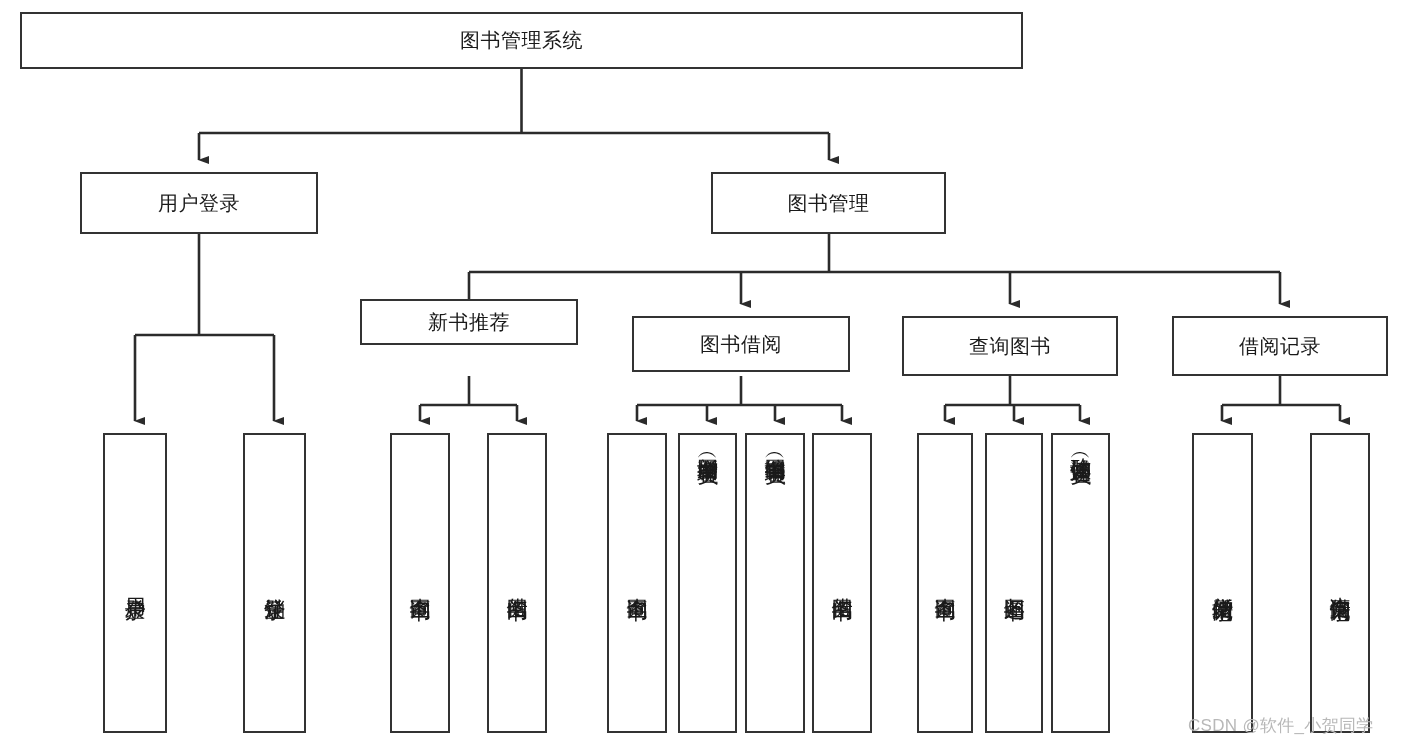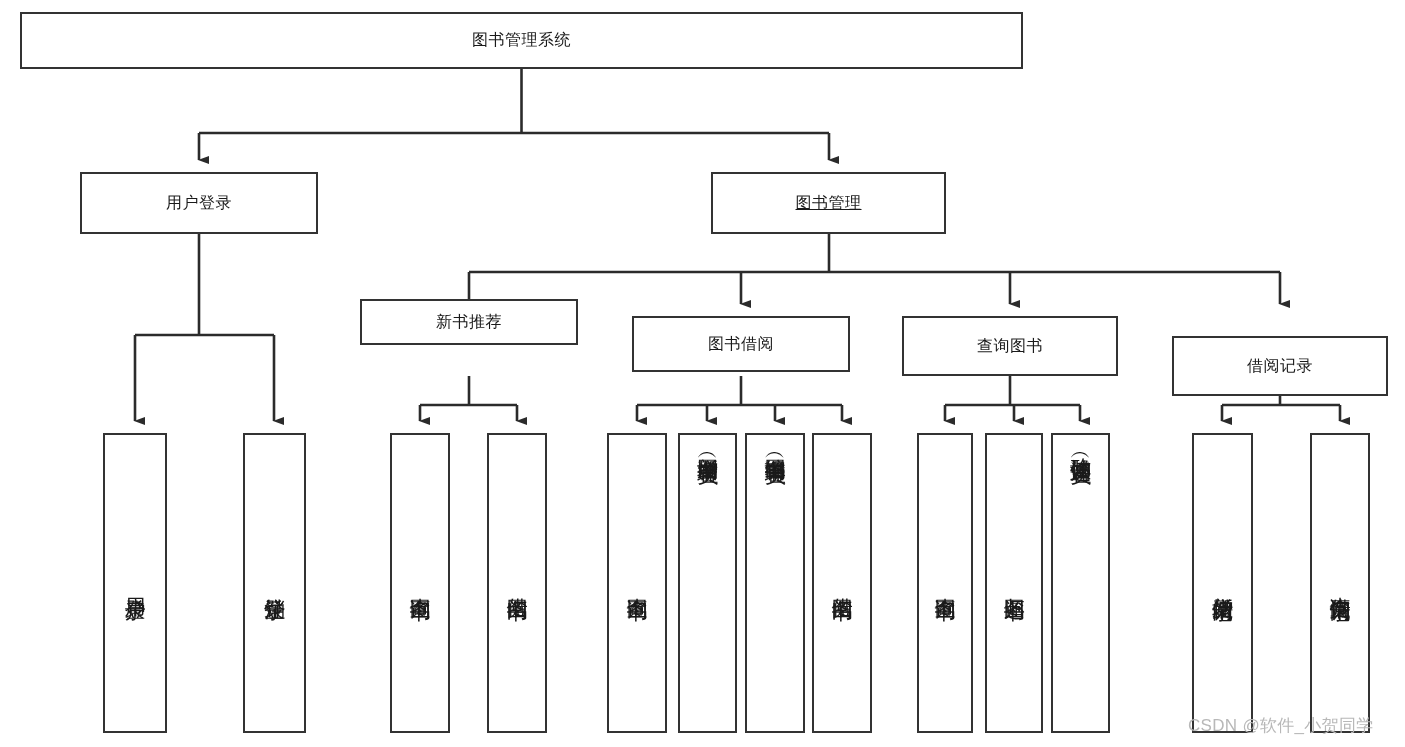--- a/index.html
+++ b/index.html
@@ -29,21 +29,21 @@
     position: absolute;
     box-sizing: border-box;
     border: 2.5px solid #333333;
     background: #ffffff;
     display: flex;
     align-items: center;
     justify-content: center;
     color: #1a1a1a;
   }
   .node .label {
-    font-size: 16px;
+    font-size: 20px;
     line-height: 1.15;
     letter-spacing: 0.5px;
     white-space: nowrap;
   }
   .leaf {
     align-items: flex-start;
     justify-content: center;
     padding-top: 6px;
   }
   .leaf.mid {
@@ -123,34 +123,34 @@
     </g>
   </svg>
 
   <div class="node" style="left:20px; top:12px; width:1003px; height:57px;">
     <span class="label">图书管理系统</span>
   </div>
 
   <div class="node" style="left:80px; top:172px; width:238px; height:62px;">
     <span class="label">用户登录</span>
   </div>
-  <div class="node" style="left:711px; top:172px; width:235px; height:62px;text-decoration:underline;">
+  <div class="node" style="left:711px; top:172px; width:235px; height:62px;">
     <span class="label">图书管理</span>
   </div>
 
   <div class="node" style="left:360px; top:299px; width:218px; height:46px;justify-content:center;">
     <span class="label">新书推荐</span>
   </div>
   <div class="node" style="left:632px; top:316px; width:218px; height:56px;">
     <span class="label">图书借阅</span>
   </div>
   <div class="node" style="left:902px; top:316px; width:216px; height:60px;">
     <span class="label">查询图书</span>
   </div>
-  <div class="node" style="left:1172px; top:316px; width:216px; height:60px;margin-top:20px;">
+  <div class="node" style="left:1172px; top:316px; width:216px; height:60px;">
     <span class="label">借阅记录</span>
   </div>
 
   <div class="node leaf mid" style="left:103px; top:433px; width:64px; height:300px;">
     <span class="label">用户登录</span>
   </div>
   <div class="node leaf mid" style="left:243px; top:433px; width:63px; height:300px;">
     <span class="label">注销登录</span>
   </div>
   <div class="node leaf mid" style="left:390px; top:433px; width:60px; height:300px;">

